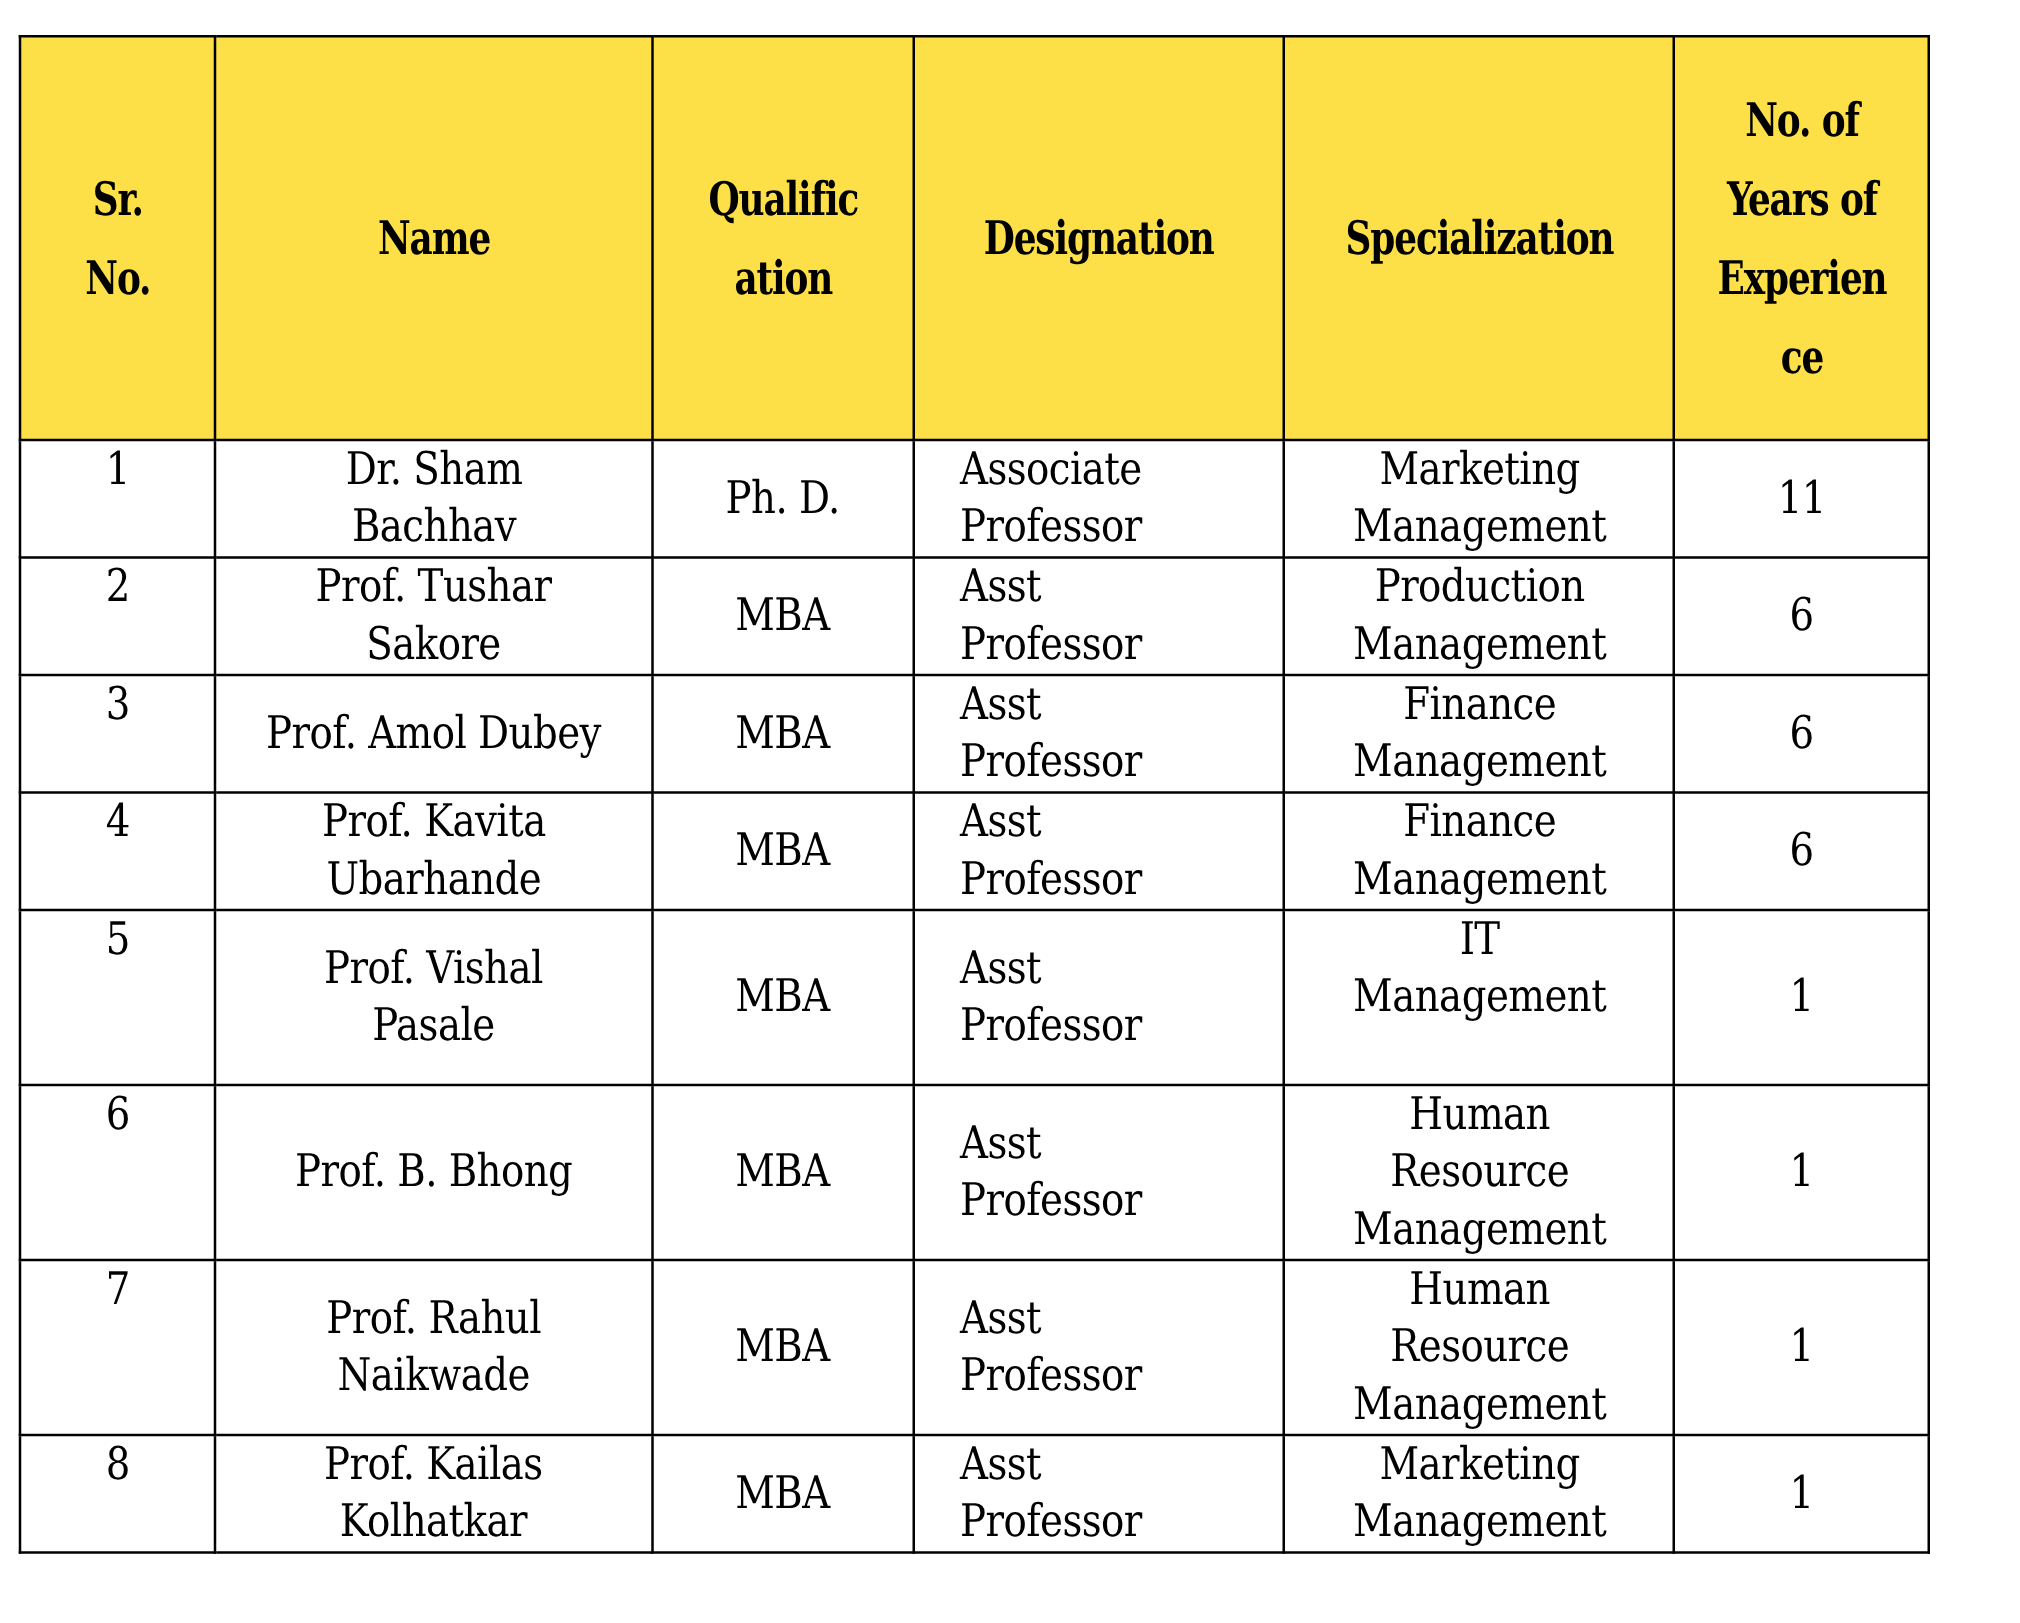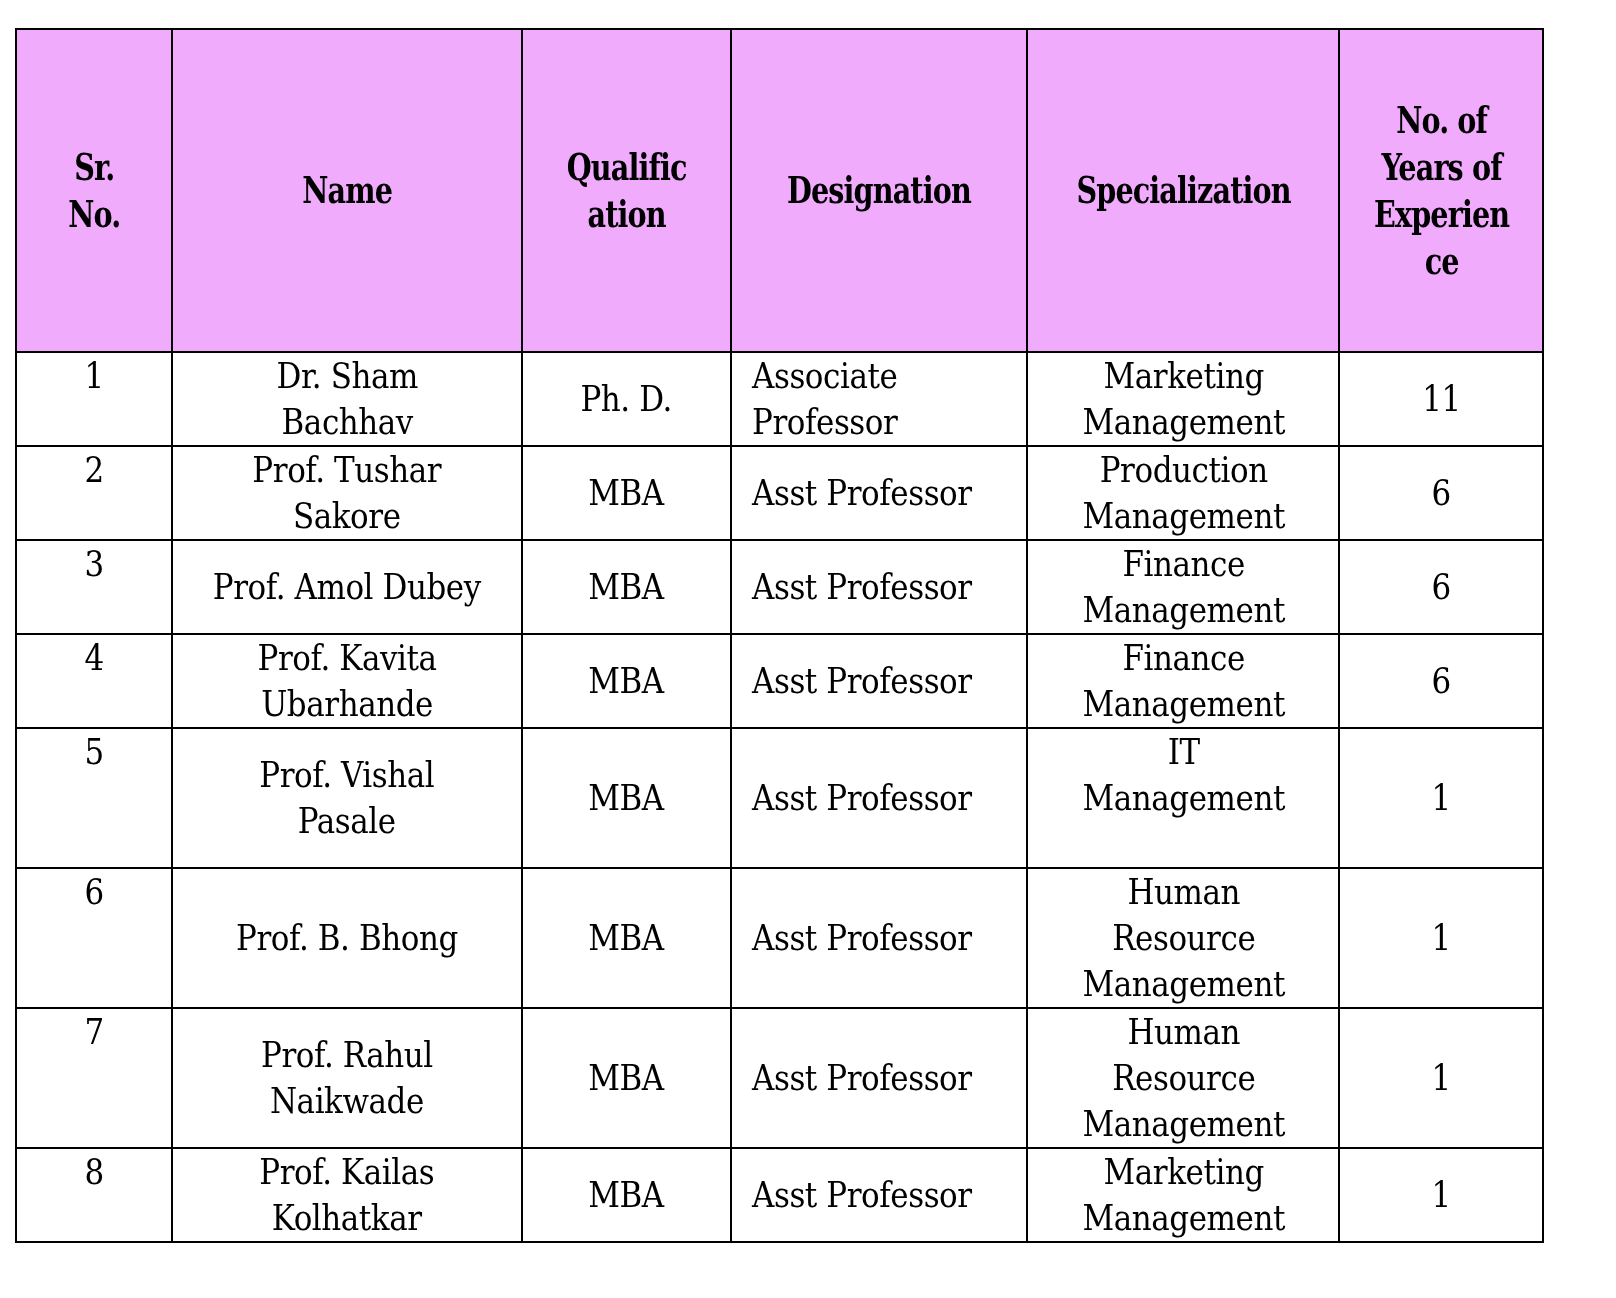--- a/index.html
+++ b/index.html
@@ -6,27 +6,27 @@
   body { width:1616px; height:1298px; position:relative; overflow:hidden; }
   table {
     position:absolute; left:15px; top:28px;
     border-collapse:collapse; table-layout:fixed;
     width:1529px;
     font-family:"DejaVu Serif", serif;
     color:#000;
   }
   td, th { border:2px solid #000; padding:0 6px; text-align:center; }
   th {
-    background:#f0abfc; font-weight:bold; font-size:37px; line-height:47px;
+    background:#fde047; font-weight:bold; font-size:37px; line-height:63px;
     vertical-align:middle; height:321px; letter-spacing:-1px;
     font-stretch:condensed;
   }
   td { font-size:36px; line-height:46px; letter-spacing:-0.5px; vertical-align:middle; }
   td.sr { vertical-align:top; }
-  td.desig { text-align:left; padding-left:20px; }
+  td.desig { text-align:left; padding-left:36px; }
   .c0 { width:155px; } .c1 { width:347px; } .c2 { width:208px; }
   .c3 { width:294px; } .c4 { width:310px; } .c5 { width:202px; }
   tr.r1 td { height:92px; } tr.r2 td { height:92px; } tr.r3 td { height:92px; }
   tr.r4 td { height:92px; } tr.r5 td { height:138px; } tr.r6 td { height:138px; }
   tr.r7 td { height:138px; } tr.r8 td { height:92px; }
   .cell-text { white-space:pre-line; display:block; }
   .cond { display:inline-block; transform:scaleX(0.86); transform-origin:center; }
 </style>
 </head>
 <body>

